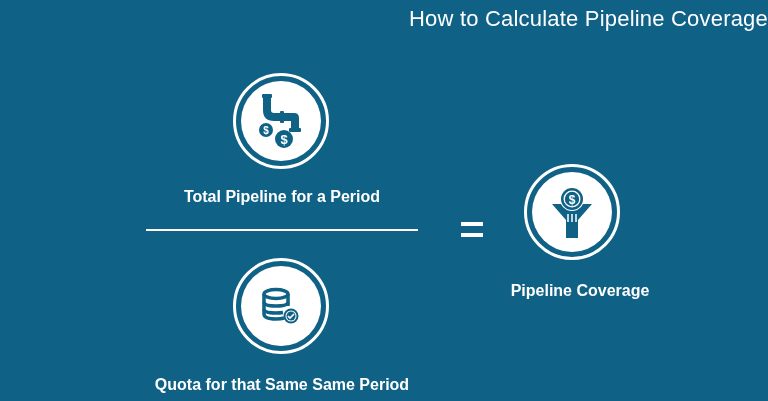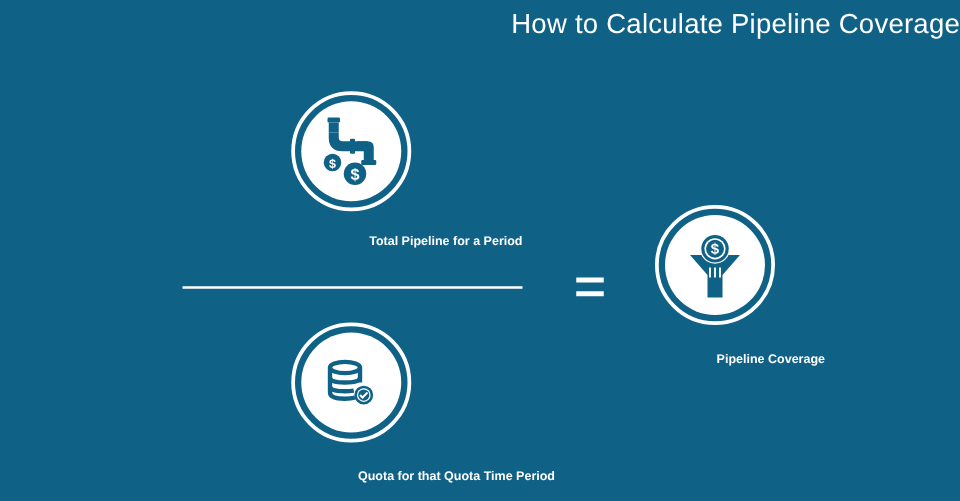--- a/index.html
+++ b/index.html
@@ -20,21 +20,21 @@
       background: #0f6186;
       border: 3px solid #ffffff;
       box-sizing: border-box;
     }
     .circle .inner {
       position: absolute; left: 5px; top: 5px; right: 5px; bottom: 5px;
       border-radius: 50%; background: #ffffff;
       display: flex; align-items: center; justify-content: center;
     }
     .label {
-      position: absolute; font-size: 10px; text-align: right;
+      position: absolute; font-size: 16px; text-align: center;
       font-weight: bold;
     }
     .divider {
       position: absolute; left: 146px; top: 229px; width: 272px; height: 2px;
       background: #ffffff;
     }
     .equals { position: absolute; left: 461px; top: 222px; width: 22px; height: 18px; }
     .equals span { position: absolute; left: 0; width: 22px; height: 4px; background: #ffffff; }
   </style>
 </head>
@@ -79,21 +79,21 @@
         <path d="M3 22 q0 4 12 4 q4 0 7 -0.5"></path>
       </g>
       <circle cx="30" cy="29" r="7.5" fill="#0f6186"></circle>
       <circle cx="30" cy="29" r="5.5" fill="#ffffff"></circle>
       <circle cx="30" cy="29" r="4.5" fill="#0f6186"></circle>
       <path d="M27 29 l2 2 l4 -4" fill="none" stroke="#ffffff" stroke-width="1.6"></path>
     </svg>
   </div>
 </div>
 
-<div class="label" style="left:120px; top:376px; width:324px;">Quota for that Quota Time Period</div>
+<div class="label" style="left:120px; top:376px; width:324px;">Quota for that Same Same Period</div>
 
 <div class="equals">
   <span style="top:0;"></span>
   <span style="top:11px;"></span>
 </div>
 
 <div class="circle" style="left:524px; top:164px; width:96px; height:96px;">
   <div class="inner">
     <svg width="44" height="56" viewBox="0 0 44 56">
       <path d="M2 20 h40 l-14 16 v18 h-12 v-18 z" fill="#0f6186"></path>
@@ -104,13 +104,13 @@
       </g>
       <circle cx="22" cy="15" r="12" fill="#ffffff"></circle>
       <circle cx="22" cy="15" r="11" fill="#0f6186"></circle>
       <circle cx="22" cy="15" r="8.5" fill="#ffffff"></circle>
       <circle cx="22" cy="15" r="7.2" fill="#0f6186"></circle>
       <text x="22" y="19.5" font-size="12" font-weight="bold" fill="#ffffff" text-anchor="middle" font-family="Liberation Sans, sans-serif">$</text>
     </svg>
   </div>
 </div>
 
-<div class="label" style="left:460px; top:282px; width:200px;">Pipeline Coverage</div>
+<div class="label" style="left:480px; top:282px; width:200px;">Pipeline Coverage</div>
 
 </body></html>

